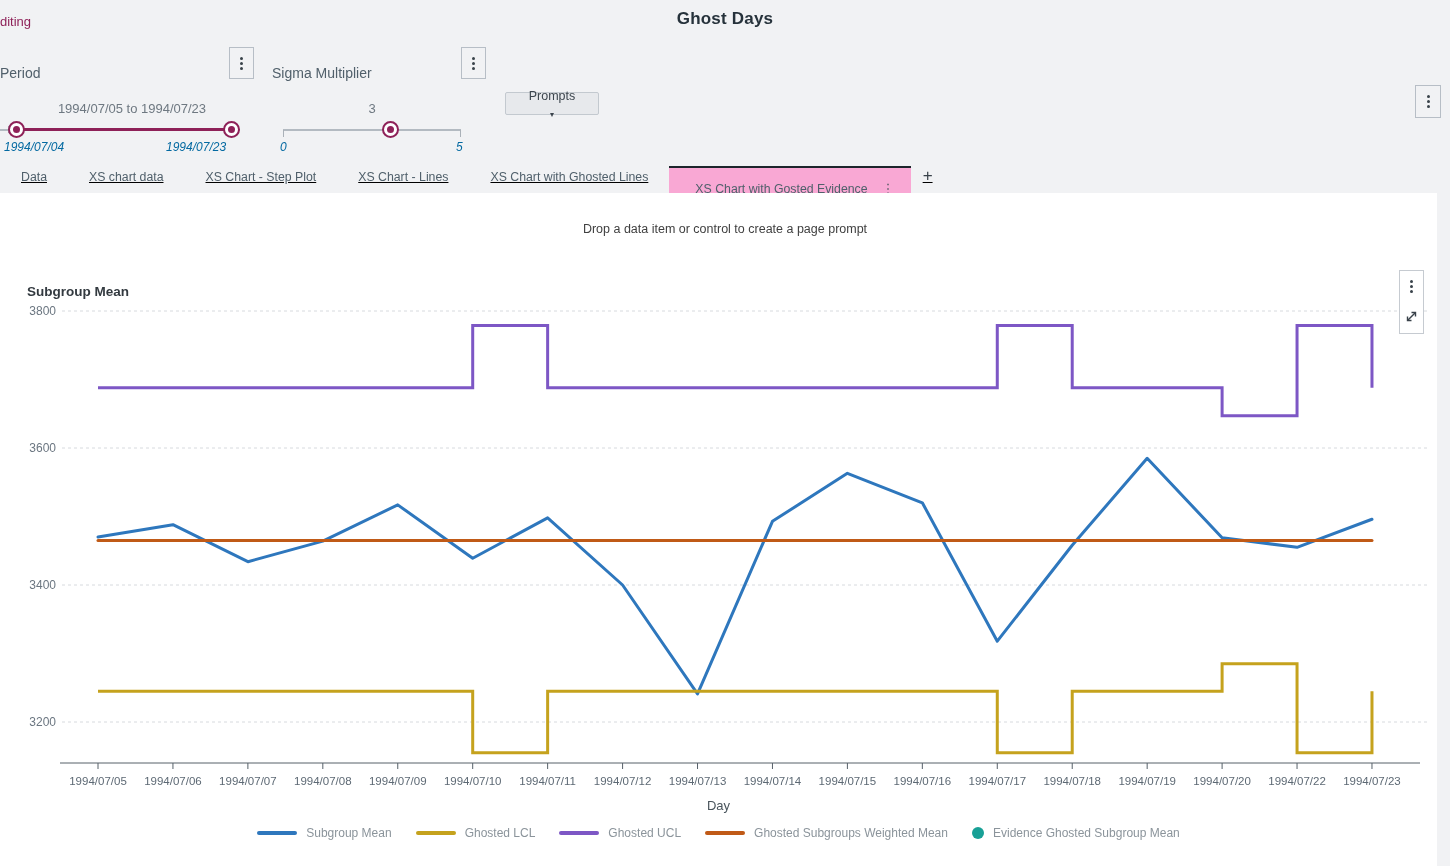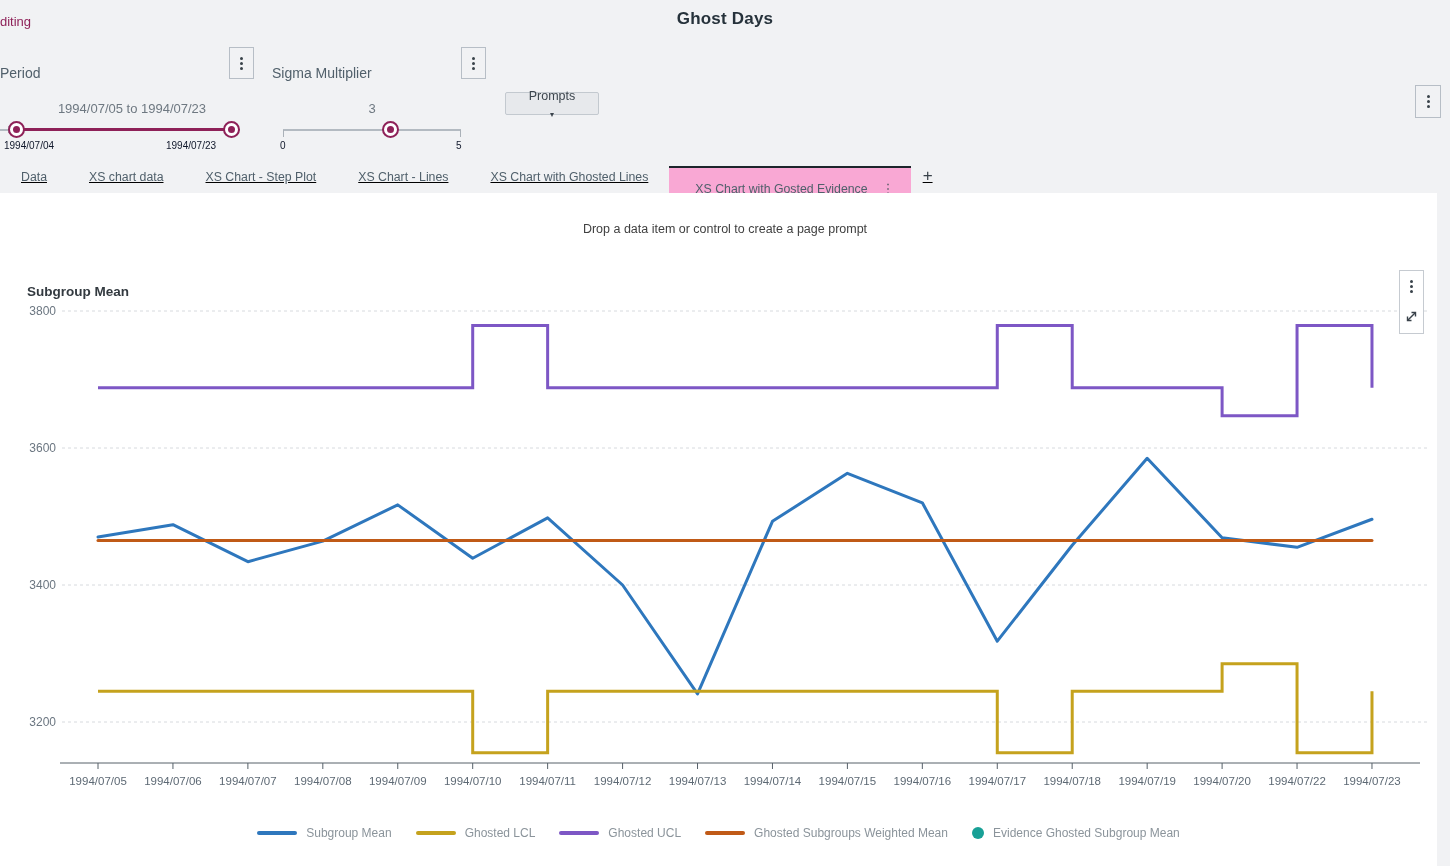--- a/index.html
+++ b/index.html
@@ -13,21 +13,21 @@
   .page-title { position:absolute; left:0; top:9px; width:1450px; text-align:center;
     font-size:17px; font-weight:bold; color:#26323b; letter-spacing:.2px; }
 
   .ctl-label { position:absolute; font-size:14px; color:#51606b; }
   .kebab-box { position:absolute; border:1px solid #b7bec6; background:transparent;
     display:flex; align-items:center; justify-content:center; cursor:pointer; }
   .kdots { display:flex; flex-direction:column; gap:2px; }
   .kdots b { width:3px; height:3px; border-radius:50%; background:#39424a; display:block; }
 
   .slider-value { position:absolute; font-size:13px; color:#6e7881; text-align:center; }
-  .slider-end-label { position:absolute; font-size:10px; color:#0f172a; }
+  .slider-end-label { position:absolute; font-size:12px; color:#0369a1;font-style:italic; }
   .track-gray { position:absolute; height:2px; background:#b3bac1; top:129px; }
   .track-accent { position:absolute; height:3px; background:#8e2158; top:128px; }
   .end-tick { position:absolute; width:1px; height:7px; background:#aab1b8; top:126px; }
   .slider-handle { position:absolute; top:121px; width:17px; height:17px; border-radius:50%;
     background:#fff; border:2px solid #8e2158; display:flex; align-items:center; justify-content:center;
     cursor:pointer; }
   .slider-handle i { width:7px; height:7px; border-radius:50%; background:#8e2158; display:block; }
 
   .prompts-btn { position:absolute; left:505px; top:92px; width:94px; height:23px;
     background:#e7e9ec; border:1px solid #c3c9cf; border-radius:2px; font-size:12.5px;
@@ -230,20 +230,21 @@
         <svg width="15" height="15" viewBox="0 0 15 15">
           <g stroke="#39424a" stroke-width="1.4" fill="none">
             <line x1="3.5" y1="11.5" x2="11.5" y2="3.5"></line>
             <polyline points="7.5,3.5 11.5,3.5 11.5,7.5"></polyline>
             <polyline points="3.5,7.5 3.5,11.5 7.5,11.5"></polyline>
           </g>
         </svg>
       </span>
     </div>
 
+    <div class="x-axis-title">Day</div>
 
     <div class="legend">
         <div class="legend-item">
           <span class="legend-line" style="background: rgb(46, 119, 189);"></span>
           <span class="legend-label">Subgroup Mean</span>
         </div>
         <div class="legend-item">
           <span class="legend-line" style="background: rgb(197, 162, 29);"></span>
           <span class="legend-label">Ghosted LCL</span>
         </div>

